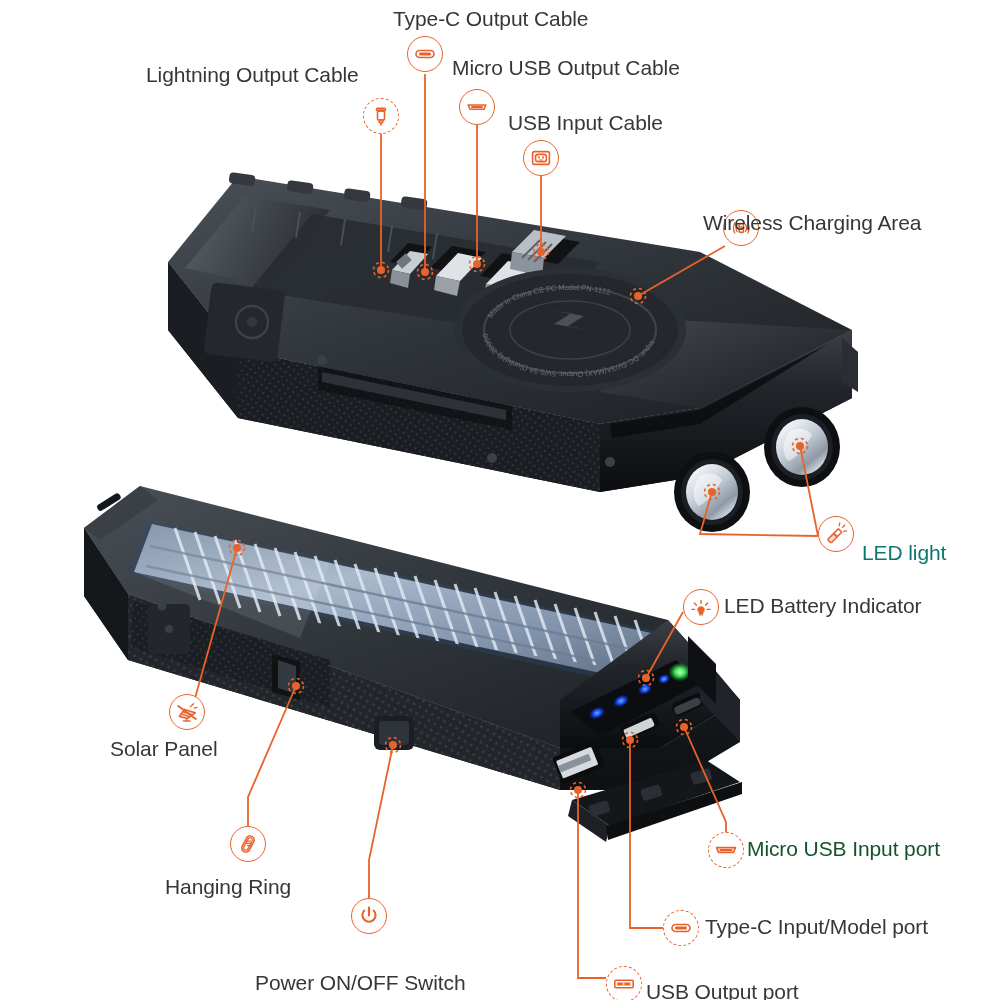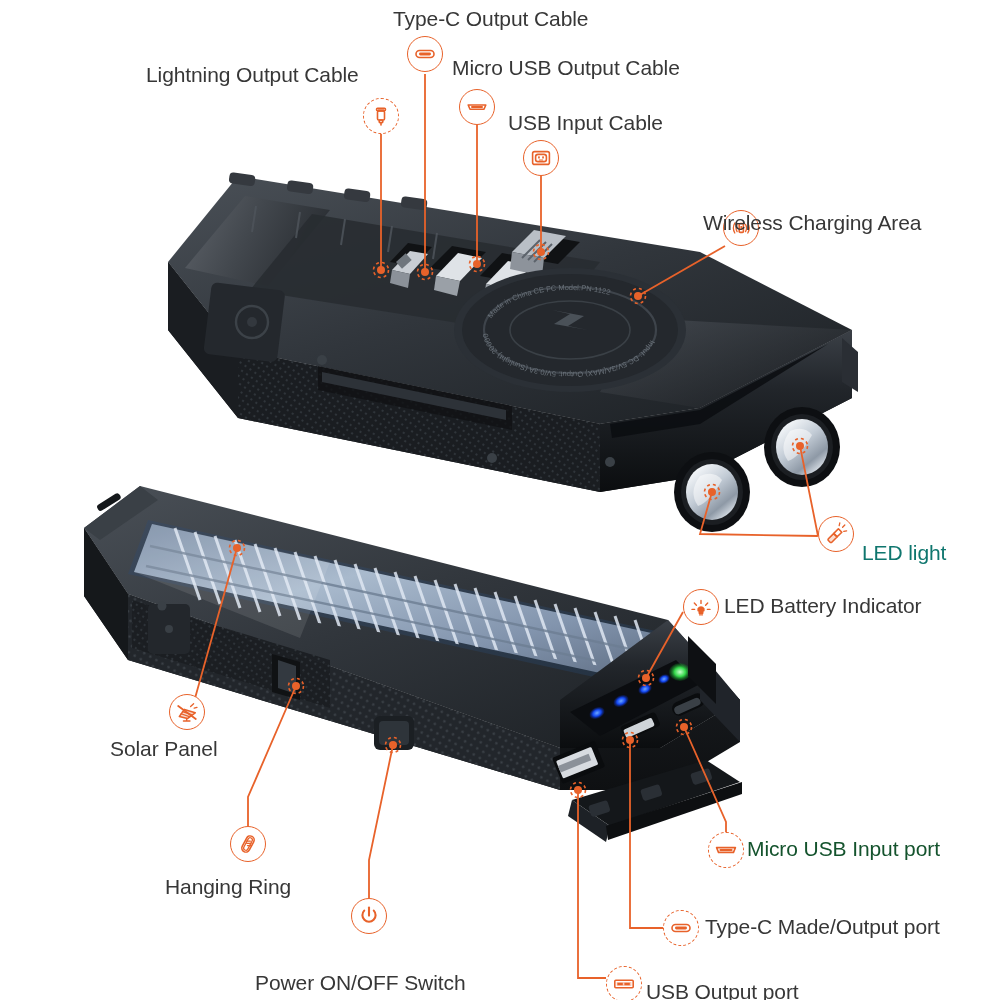--- a/index.html
+++ b/index.html
@@ -519,21 +519,21 @@
                 <rect x="5.4" y="10.9" width="13.2" height="2.2" rx="1" fill="#E8622A" stroke="none"></rect>
         </svg>
       </div>
       <div class="label" style="left: 747px; top: 838px; color: #14532d;">Micro USB Input port</div>
       <div class="icon-badge dashed" style="left: 663px; top: 910px;">
         <svg viewBox="0 0 24 24" width="24" height="24" fill="none" stroke="#E8622A" stroke-width="1.6" stroke-linecap="round" stroke-linejoin="round">
           <rect x="3" y="8.5" width="18" height="7" rx="3.5"></rect>
                 <rect x="6" y="10.6" width="12" height="2.8" rx="1.4" fill="#E8622A" stroke="none"></rect>
         </svg>
       </div>
-      <div class="label" style="left: 705px; top: 916px; color: rgb(55, 55, 55);">Type-C Made/Output port</div>
+      <div class="label" style="left: 705px; top: 916px; color: rgb(55, 55, 55);">Type-C Input/Model port</div>
       <div class="icon-badge dashed" style="left: 606px; top: 966px;">
         <svg viewBox="0 0 24 24" width="24" height="24" fill="none" stroke="#E8622A" stroke-width="1.6" stroke-linecap="round" stroke-linejoin="round">
           <rect x="2.8" y="8.2" width="18.4" height="7.6" rx="1"></rect>
                 <rect x="4.6" y="10" width="14.8" height="4" rx="0.5" fill="#E8622A" fill-opacity="0.35" stroke="none"></rect>
                 <rect x="5.4" y="10.8" width="5.4" height="2.4" fill="#E8622A" stroke="none"></rect>
                 <rect x="12.4" y="10.8" width="5.4" height="2.4" fill="#E8622A" stroke="none"></rect>
         </svg>
       </div>
       <div class="label" style="left: 646px; top: 972px; color: rgb(55, 55, 55); margin-top: 9px;">USB Output port</div>
     </div>

